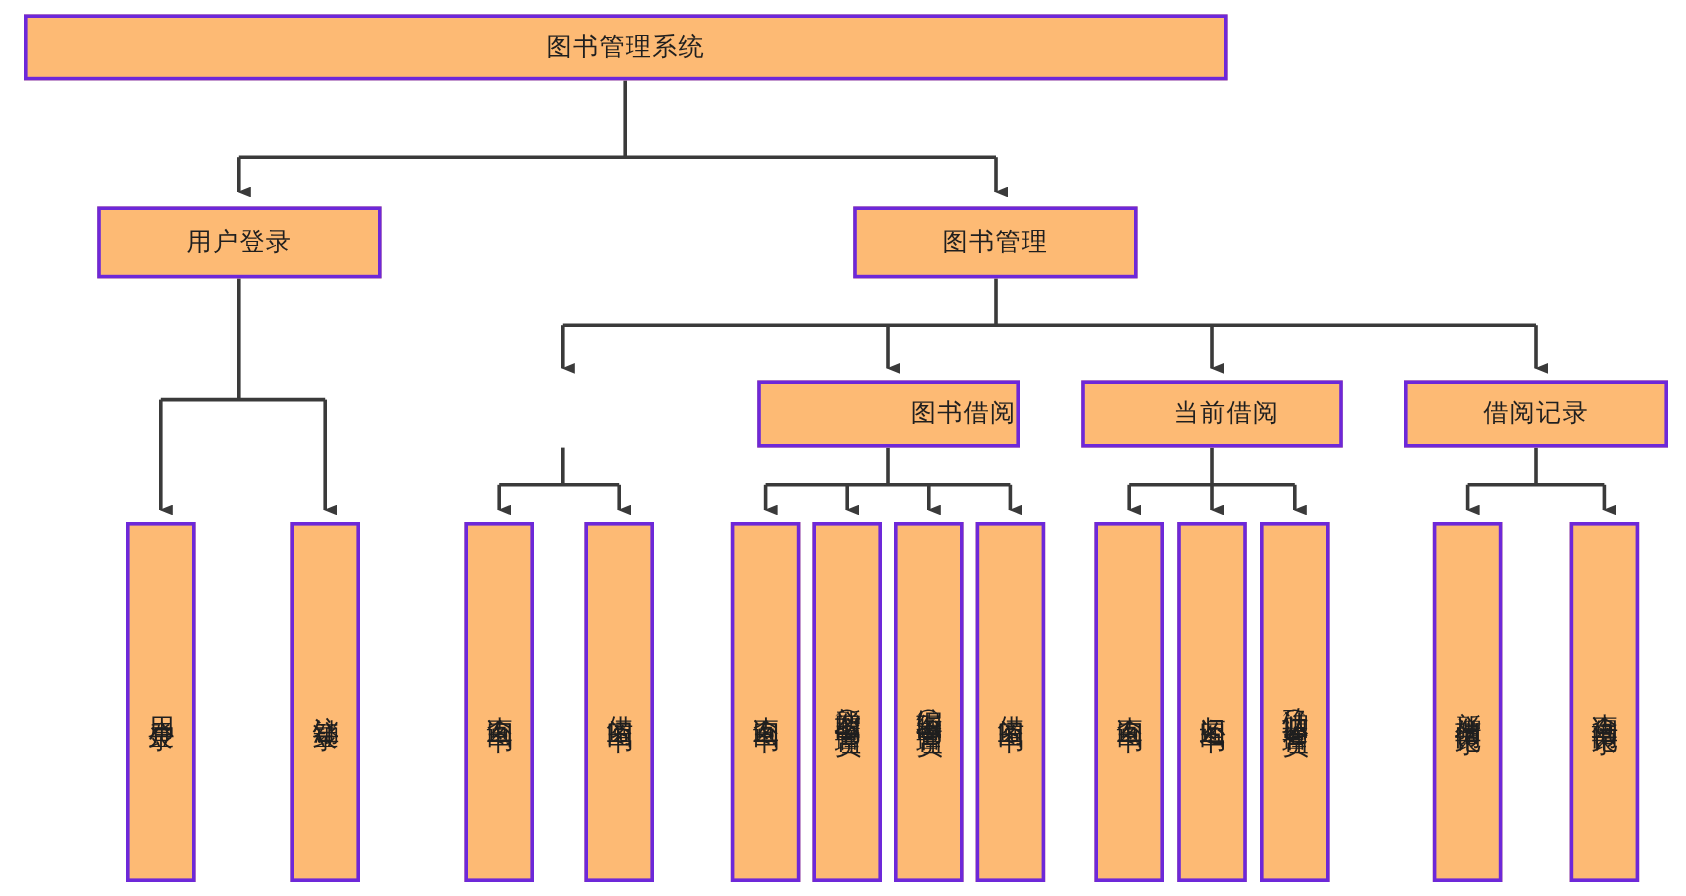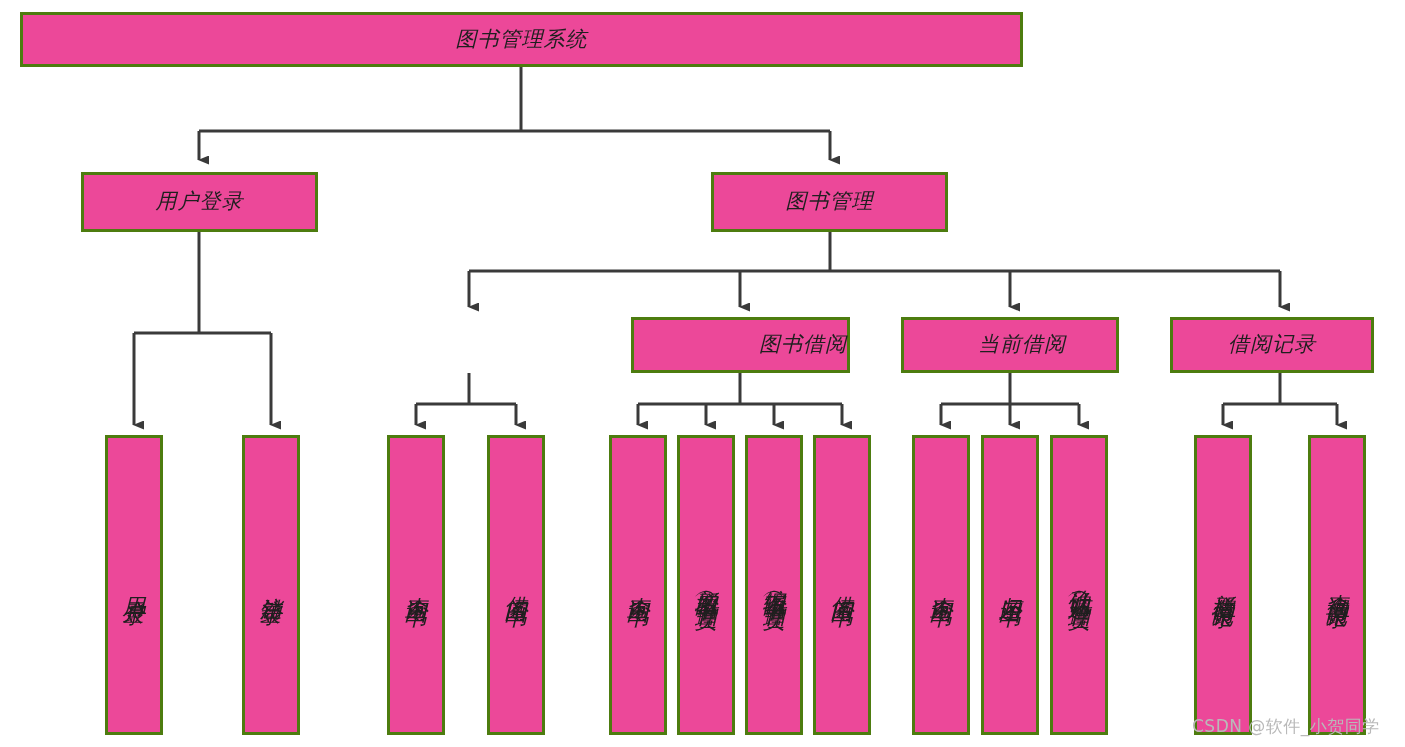--- a/index.html
+++ b/index.html
@@ -23,27 +23,26 @@
     position: absolute;
     left: 0;
     top: 0;
     width: 1405px;
     height: 747px;
     pointer-events: none;
   }
   .node {
     position: absolute;
     box-sizing: border-box;
-    background: #ec4899;
-    border: 3px solid #4d7c0f;
+    background: #fdba74;
+    border: 3px solid #6d28d9;
     display: flex;
     align-items: center;
     justify-content: center;
     color: #1f1f1f;
-    font-style: italic;
   }
   .node.horizontal .node-label {
     writing-mode: horizontal-tb;
     font-size: 21px;
     letter-spacing: 1px;
     line-height: 1.2;
     white-space: nowrap;
   }
   .node.vertical {
     align-items: center;
@@ -130,21 +129,21 @@
   <div class="node horizontal" style="left:711px; top:172px; width:237px; height:60px;">
     <span class="node-label">图书管理</span>
   </div>
 
   <div class="node horizontal" style="left:631px; top:317px; width:219px; height:56px;justify-content:flex-end;">
     <span class="node-label">图书借阅</span>
   </div>
   <div class="node horizontal" style="left:901px; top:317px; width:218px; height:56px;padding-left:24px;">
     <span class="node-label">当前借阅</span>
   </div>
-  <div class="node horizontal" style="left:1170px; top:317px; width:204px; height:56px;">
+  <div class="node horizontal" style="left:1170px; top:317px; width:220px; height:56px;">
     <span class="node-label">借阅记录</span>
   </div>
 
   <div class="node vertical" style="left:105px; top:435px; width:58px; height:300px;">
     <span class="node-label">用户登录</span>
   </div>
   <div class="node vertical" style="left:242px; top:435px; width:58px; height:300px;">
     <span class="node-label">注销登录</span>
   </div>
 
@@ -178,15 +177,14 @@
     <span class="node-label">确认归还（管理员）</span>
   </div>
 
   <div class="node vertical" style="left:1194px; top:435px; width:58px; height:300px;">
     <span class="node-label">新增借阅记录</span>
   </div>
   <div class="node vertical" style="left:1308px; top:435px; width:58px; height:300px;">
     <span class="node-label">查询借阅记录</span>
   </div>
 
-  <div class="watermark" style="left:1192px; top:715px;">CSDN @软件_小贺同学</div>
 
 </div>
 
 </body></html>

